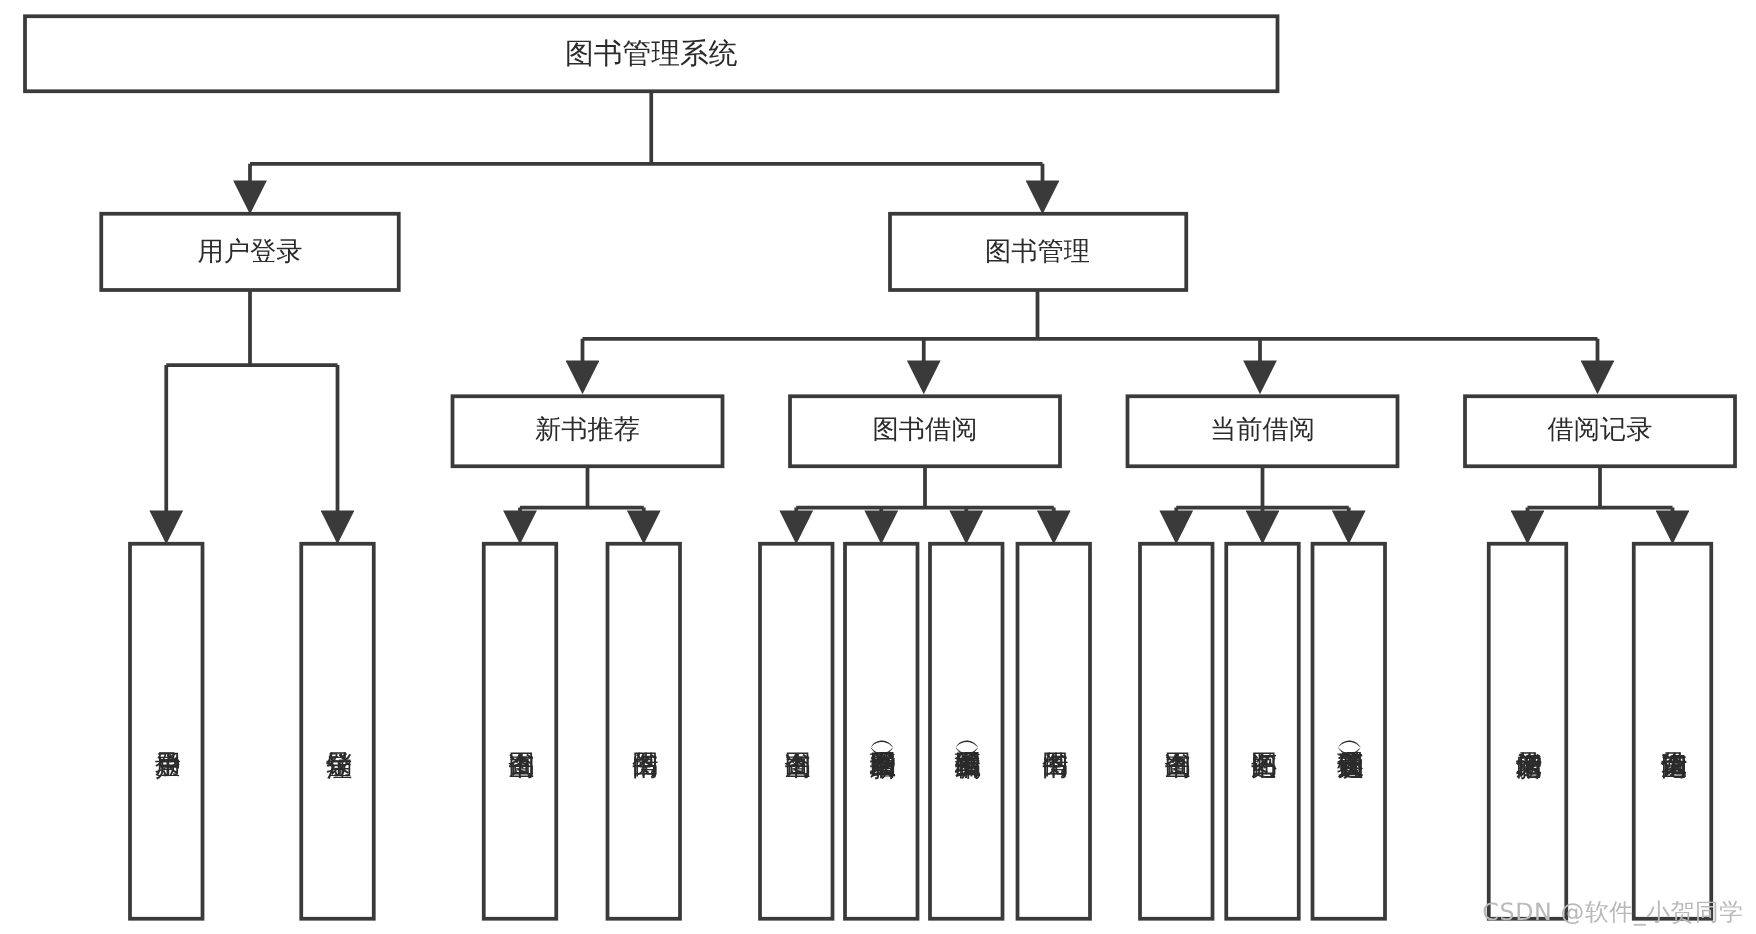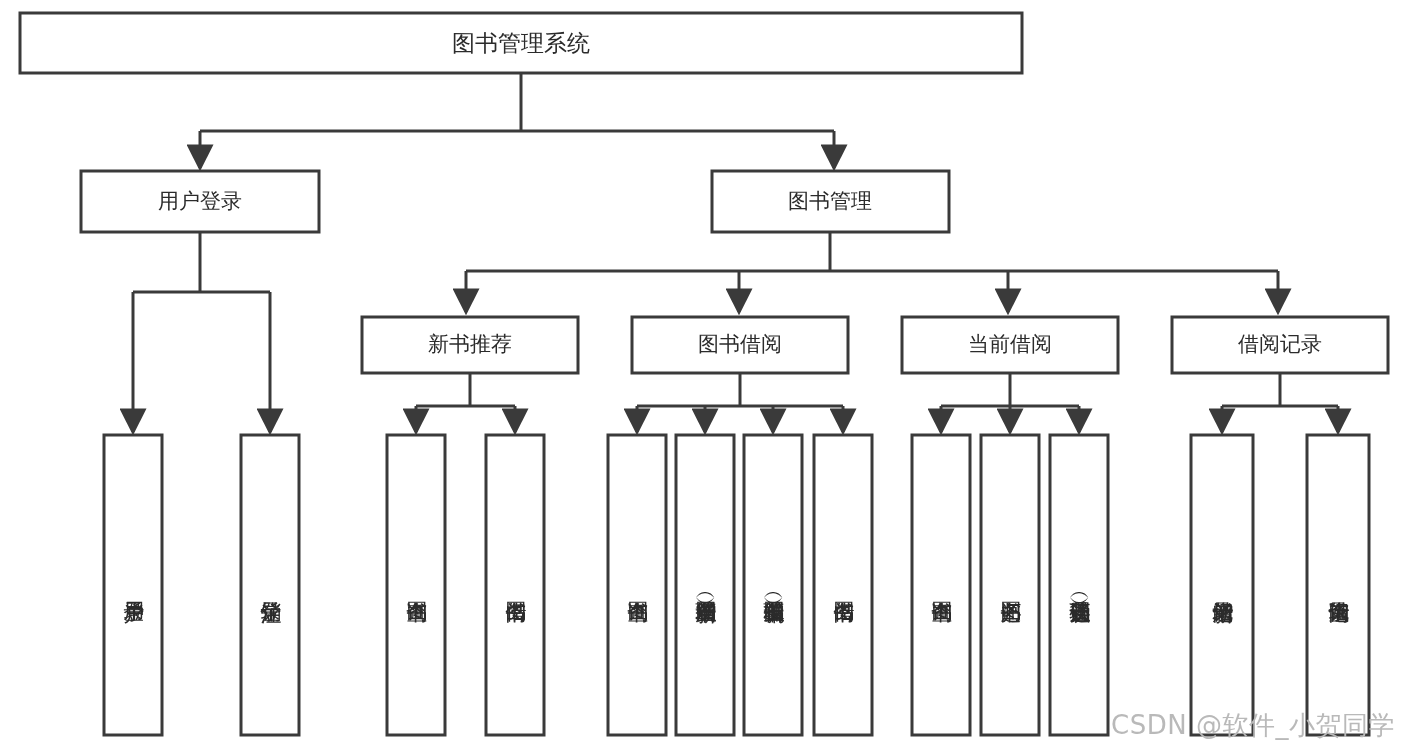--- a/index.html
+++ b/index.html
@@ -43,21 +43,21 @@
     fill: none;
     stroke-linecap: butt;
     stroke-linejoin: miter;
   }
   .arrow-head { fill: #3a3a3a; stroke: none; }
   .watermark {
     position: absolute;
     right: 10px;
     bottom: 4px;
     font-family: "DejaVu Sans", "Liberation Sans", sans-serif;
-    font-size: 26px;
+    font-size: 19px;
     color: #b9b9b9;
     white-space: nowrap;
     letter-spacing: 0.5px;
     user-select: none;
   }
 </style>
 </head>
 <body>
 
 <div id="stage">

